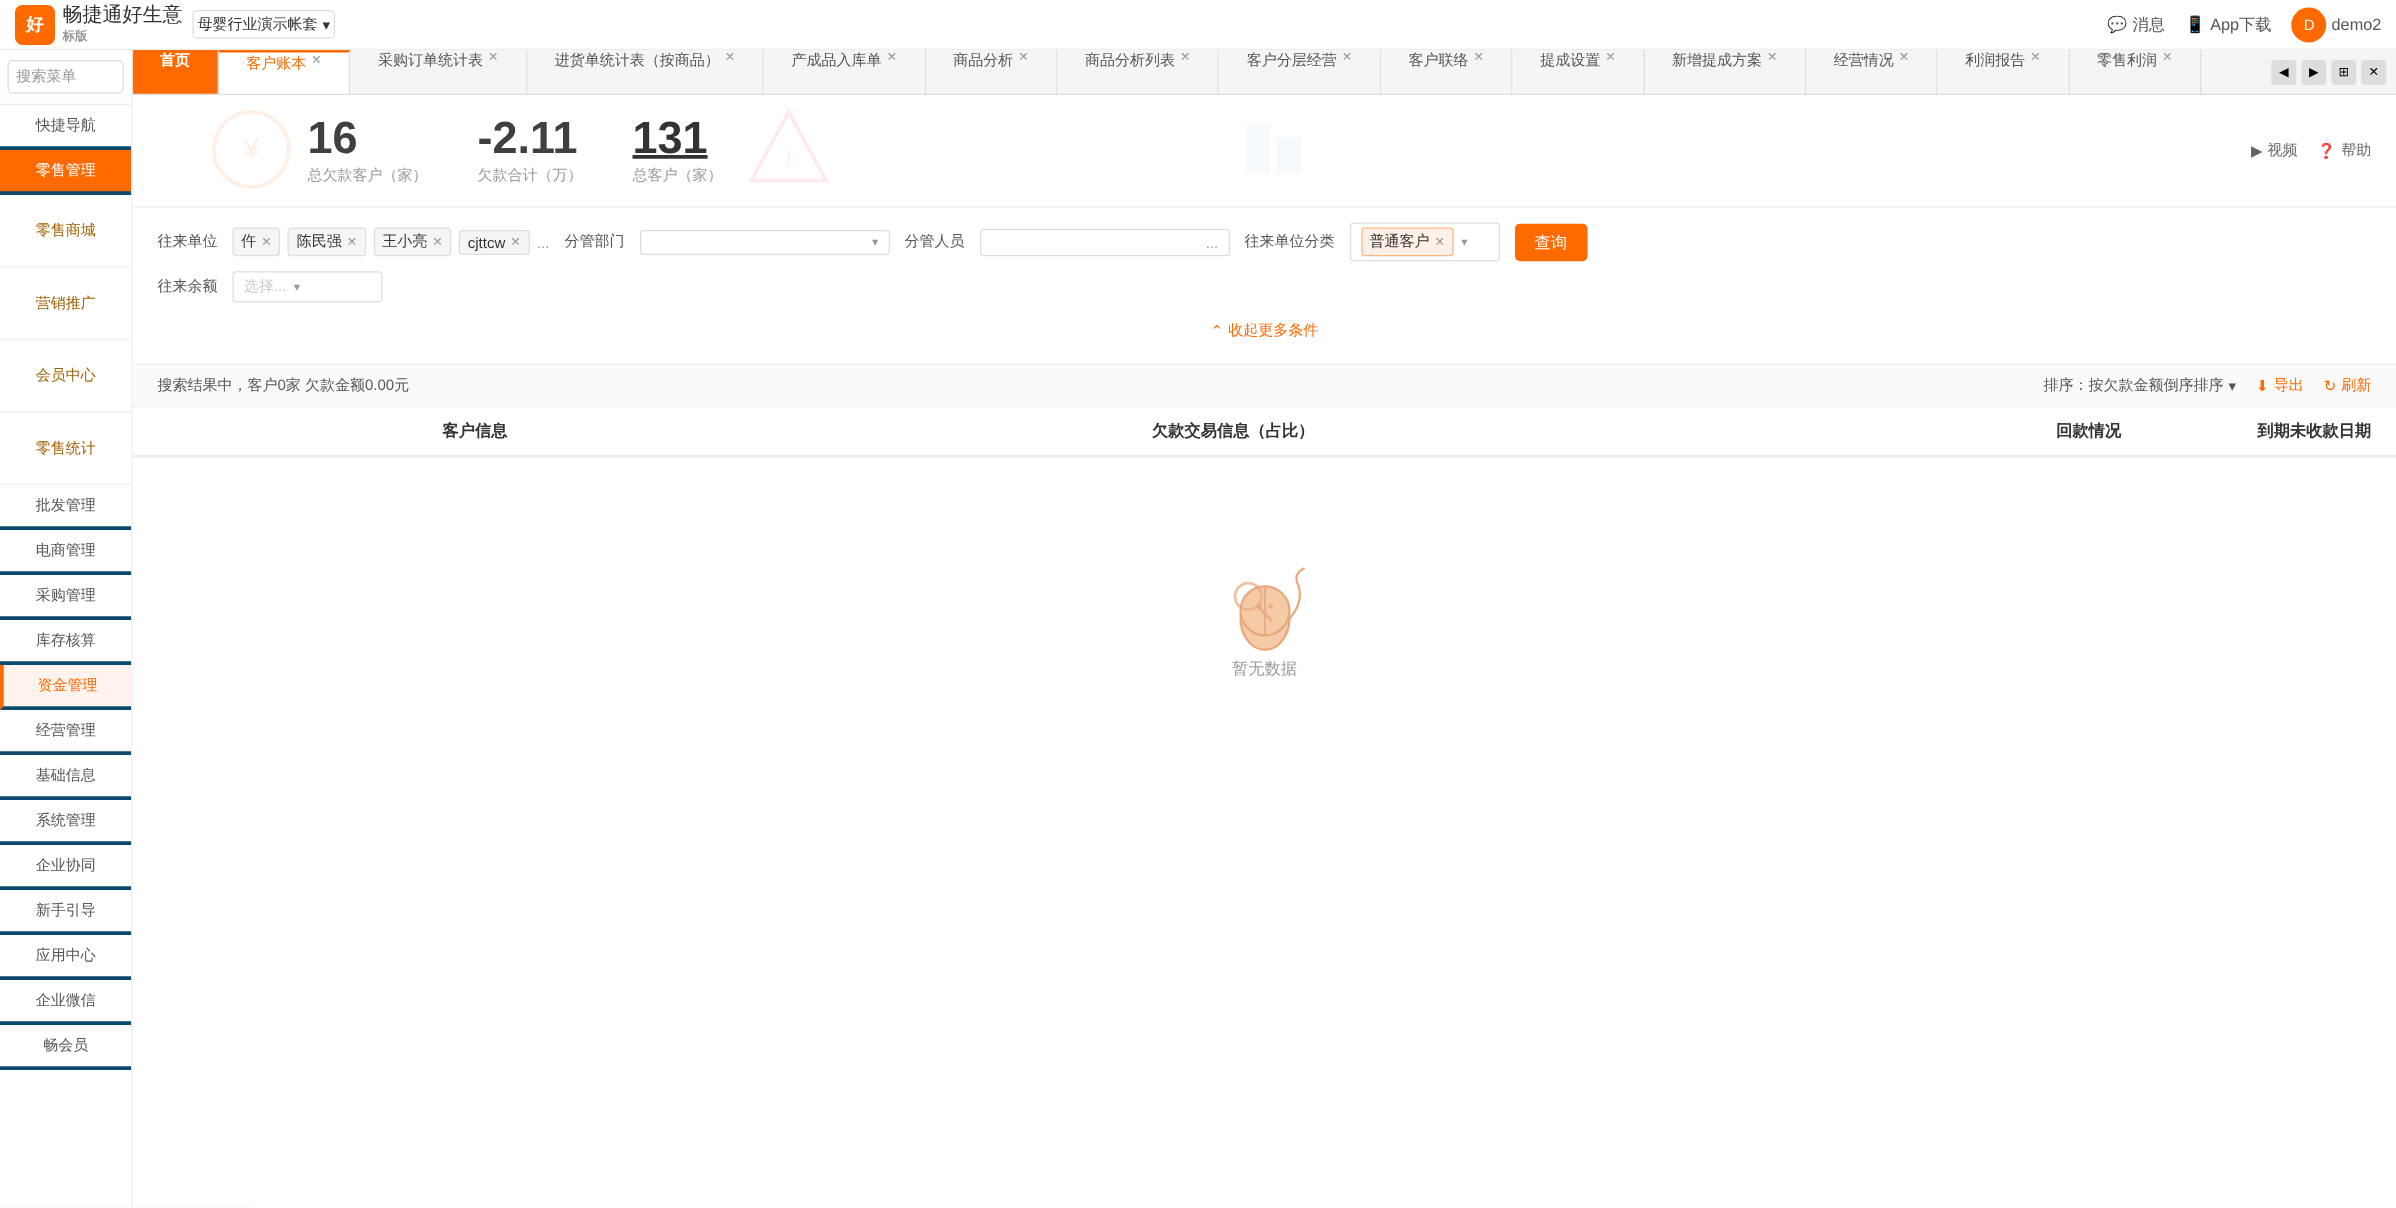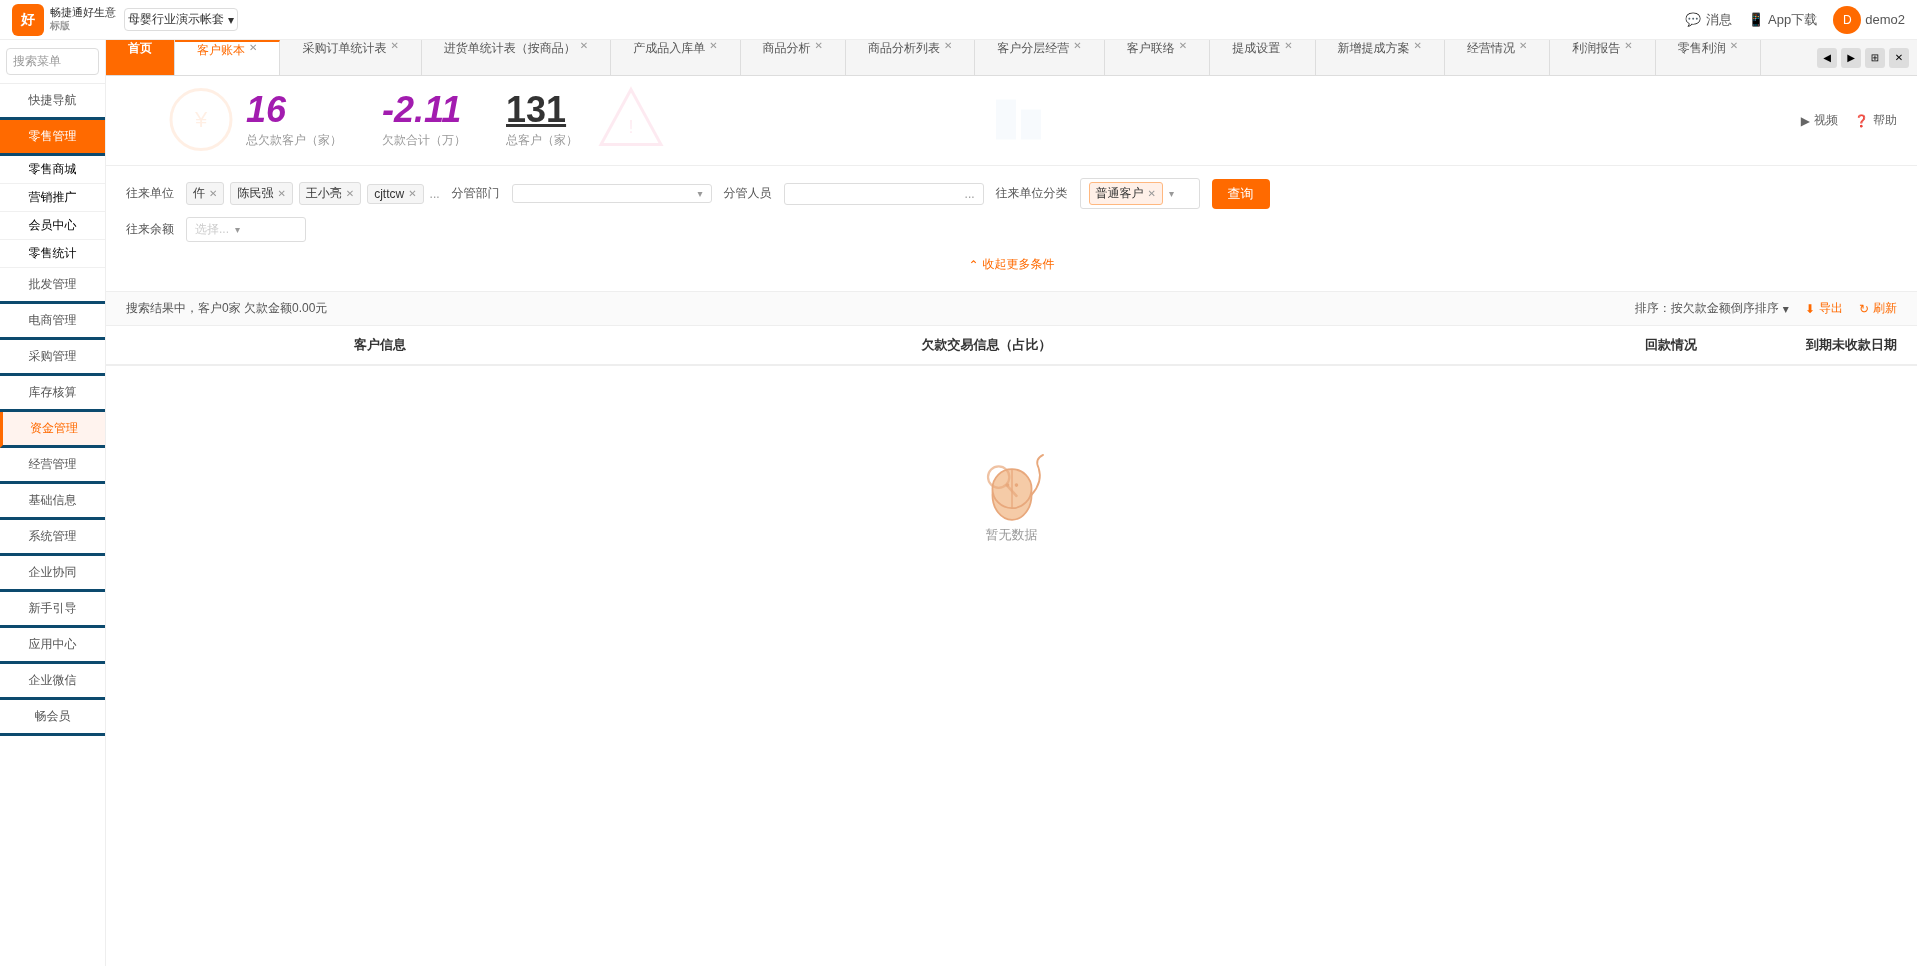--- a/index.html
+++ b/index.html
@@ -12,21 +12,21 @@
       display: flex;
       align-items: center;
       justify-content: space-between;
       padding: 0 12px;
       border-bottom: 1px solid #eee;
       flex-shrink: 0;
     }
     .top-bar-left { display: flex; align-items: center; gap: 8px; }
     .logo-area { display: flex; align-items: center; gap: 6px; }
     .logo-icon { width: 32px; height: 32px; background: #ff6a00; border-radius: 6px; display: flex; align-items: center; justify-content: center; color: #fff; font-size: 14px; font-weight: bold; }
-    .logo-text { font-size: 11px; color: #333; line-height: 1.2; }
+    .logo-text { font-size: 16px; color: #333; line-height: 1.2; }
     .logo-sub { font-size: 10px; color: #999; font-weight: bold; }
     .company-select { display: flex; align-items: center; gap: 4px; font-size: 12px; color: #333; border: 1px solid #ddd; border-radius: 4px; padding: 2px 3px; cursor: pointer; }
     .top-bar-right { display: flex; align-items: center; gap: 16px; font-size: 13px; color: #555; }
     .top-bar-right-item { display: flex; align-items: center; gap: 4px; cursor: pointer; }
     .avatar { width: 28px; height: 28px; border-radius: 50%; background: #ff6a00; display: flex; align-items: center; justify-content: center; color: #fff; font-size: 12px; }
 
     
     .main-layout { display: flex; flex: 1; overflow: hidden; }
 
     
@@ -116,21 +116,21 @@
       position: relative;
     }
     .stat-item {
       display: flex;
       flex-direction: column;
       align-items: flex-start;
       padding: 0 40px 0 0;
       position: relative;
     }
     .stat-value { font-size: 36px; font-weight: bold; line-height: 1; }
-    .stat-value.red { color: #a21caf; font-style: italic; }
+    .stat-value.red { color: #404040; }
     .stat-value.dark { color: #333; text-decoration: underline; }
     .stat-label { font-size: 12px; color: #999; margin-top: 4px; }
 
     .stats-bar-right { margin-left: auto; display: flex; gap: 16px; font-size: 12px; color: #666; align-items: center; }
     .stats-bar-right-item { display: flex; align-items: center; gap: 4px; cursor: pointer; }
 
     
     .filter-area {
       background: #fff;
       padding: 12px 20px;
@@ -180,24 +180,24 @@
       grid-template-columns: 280px 1fr 1fr 200px;
       border-bottom: 2px solid #eee;
       padding: 10px 20px;
       font-size: 13px; font-weight: bold; color: #333;
       background: #fff;
     }
     .empty-text { font-size: 13px; color: #999; }
 
     
     .sidebar-sub-item {
-      padding: 5px 6px;
+      padding: 20px 6px;
       text-align: center;
       font-size: 12px;
-      color: #000000;
+      color: #a16207;
       cursor: pointer;
       border-bottom: 1px solid #f0f0f0;
     }
 
     .no-data-container {
       display: flex; flex-direction: column; align-items: center; justify-content: center;
       padding: 80px 0; flex: 1;
     }
     .no-data-img {
       width: 80px; height: 80px; position: relative;

